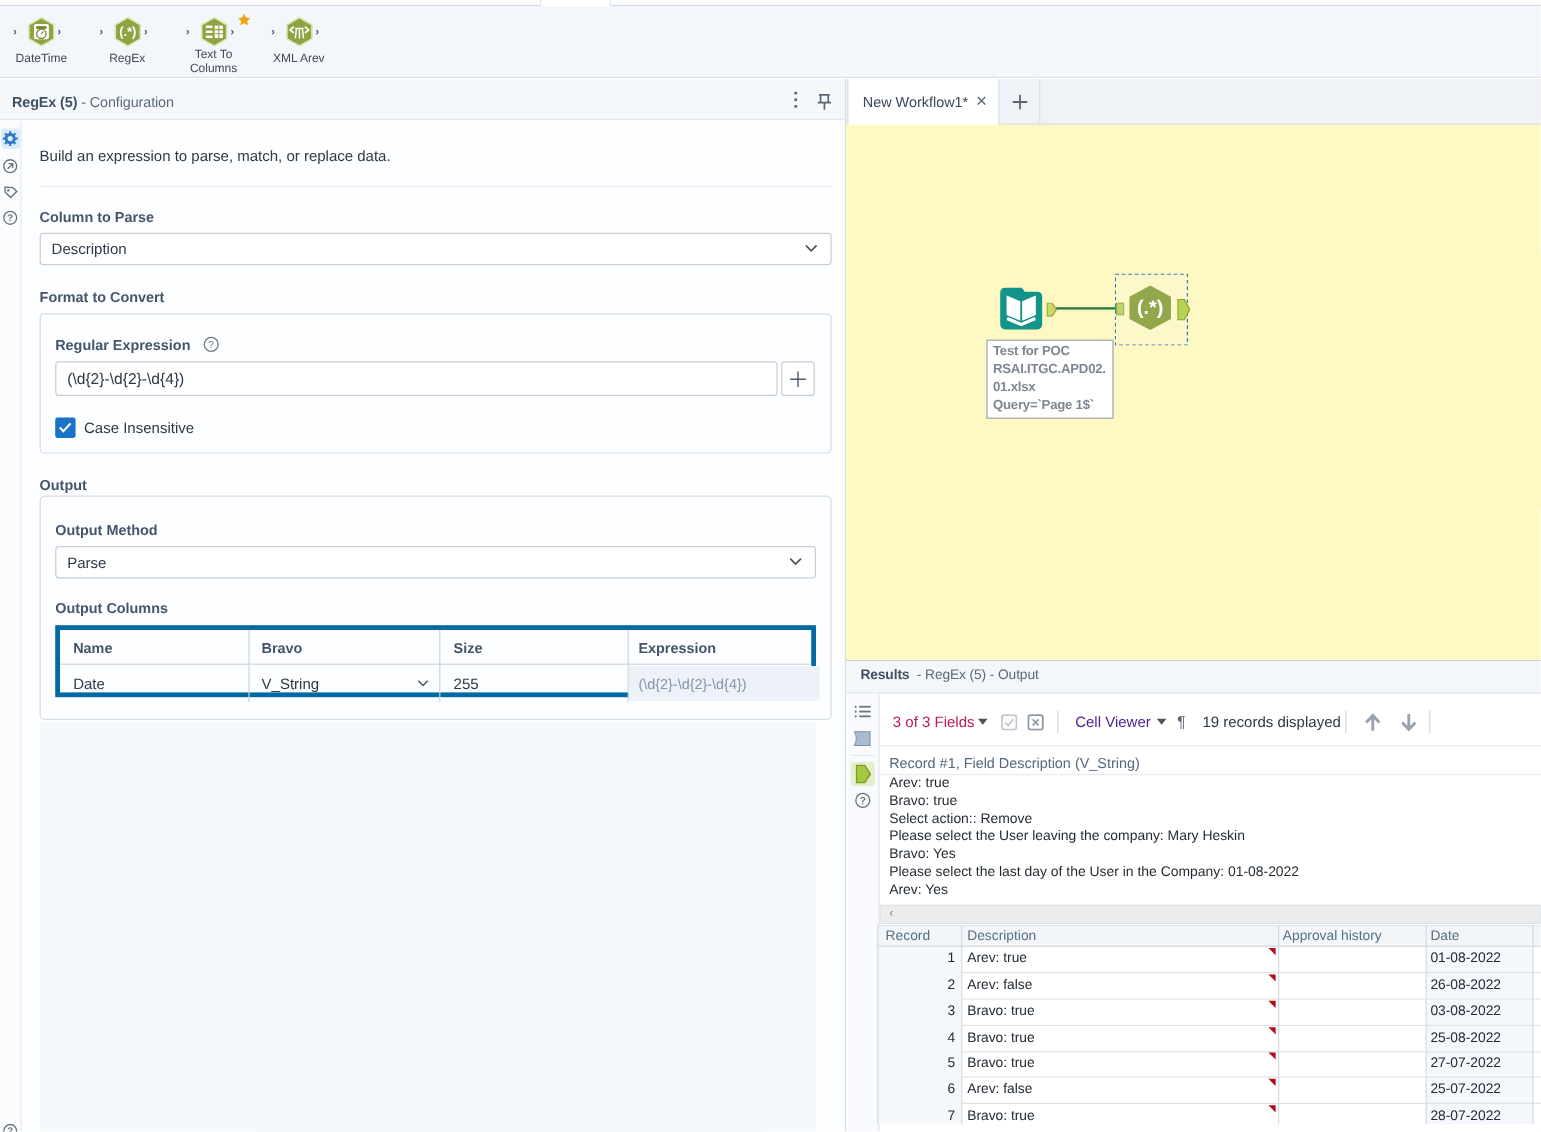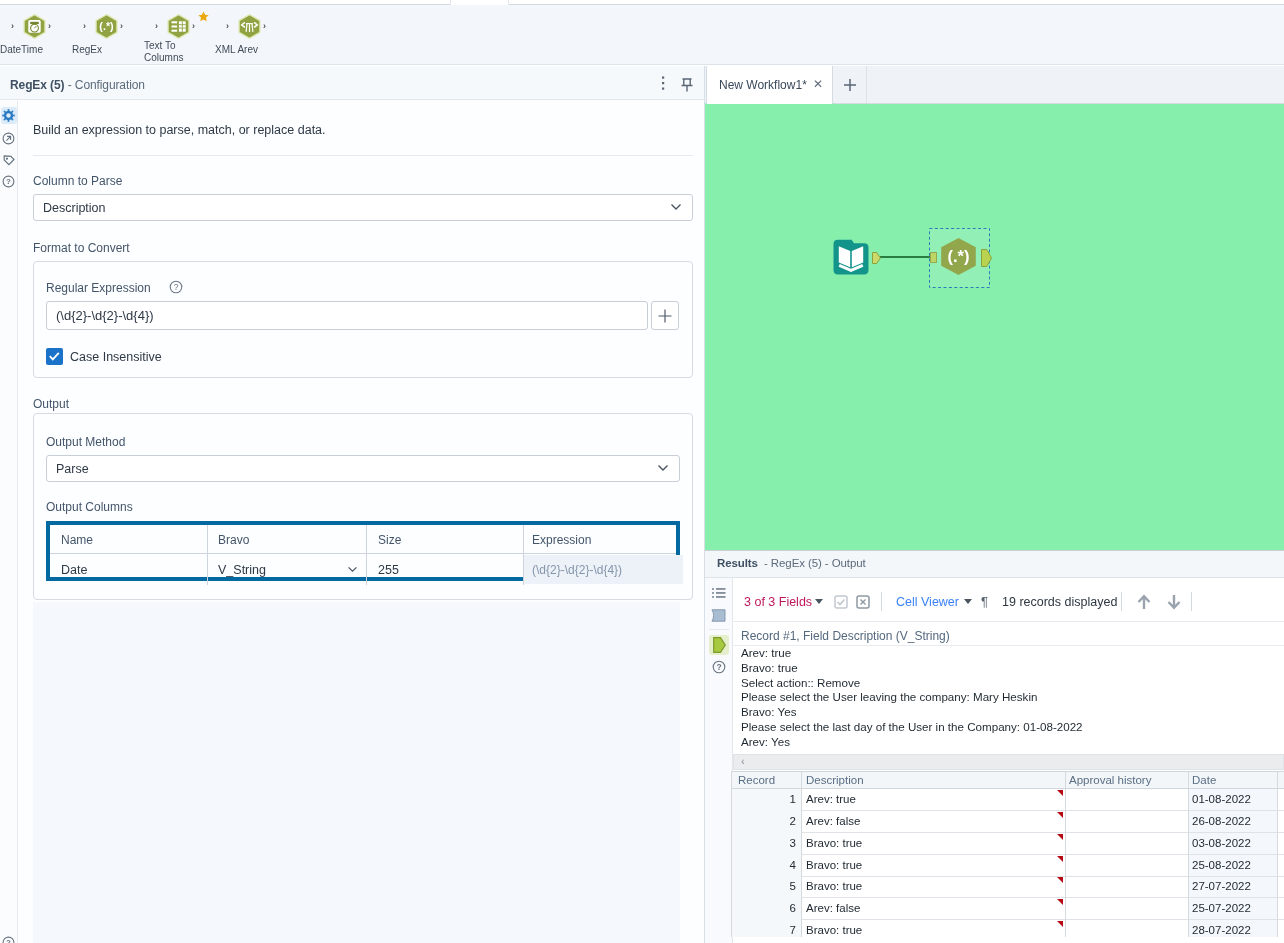--- a/index.html
+++ b/index.html
@@ -2,25 +2,25 @@
 <html><head>
 <meta charset="utf-8">
 <style>
 *{margin:0;padding:0;box-sizing:border-box}
 html,body{width:1284px;height:943px;overflow:hidden;background:#fff;
   font-family:"Liberation Sans",sans-serif;-webkit-font-smoothing:antialiased}
 #app{position:relative;width:1284px;height:943px;background:#fff;overflow:hidden;opacity:.999}
 .abs{position:absolute}
 .b{font-weight:bold}
 .t12{font-size:12.5px;color:#2e3946}
-.lbl{font-size:12px;font-weight:normal;color:#43556a}
+.lbl{font-size:12px;font-weight:bold;color:#43556a}
 .sel{background:#fff;border:1px solid #c7ced6;border-radius:3px;font-size:12px;color:#2e3946}
 .vline{position:absolute;width:1px;background:#d9dfe6}
 .hline{position:absolute;height:1px;background:#d9dfe6}
-.tool-label{position:absolute;font-size:10px;color:#414b57;line-height:12px}
+.tool-label{position:absolute;font-size:10px;color:#414b57;text-align:center;line-height:12px}
 .chev{position:absolute;font-size:9px;color:#49535f;font-weight:bold}
 .rhead{font-size:11.5px;color:#5a6e84}
 .row{position:absolute;left:26px;width:553px;height:22px;border-bottom:1px solid #dfe3e8;font-size:11.5px;color:#222b34}
 .row .rn{position:absolute;left:0;top:0;width:70px;height:22px;background:#f5f8fb;text-align:right;padding:4px 5px 0 0}
 .row .rd{position:absolute;left:75px;top:4px}
 .row .rt{position:absolute;left:326px;top:1px;width:0;height:0;border-top:6px solid #b50b15;border-left:6px solid transparent}
 .row .rdt{position:absolute;left:461px;top:4px}
 </style>
 </head>
 <body>
@@ -175,21 +175,21 @@
     <div class="abs t12" style="left:168px;top:38px">V_String</div>
     <svg class="abs" style="left:297px;top:41px" width="11" height="7" viewBox="0 0 12 8">
           <path d="M1.5,1.5 L6,6 L10.5,1.5" stroke="#4a545f" stroke-width="1.4" fill="none"></path>
         </svg>
     <div class="abs t12" style="left:328px;top:38px">255</div>
     <div class="abs" style="left:474px;top:30px;width:159px;height:29px;background:#edf2f8"></div>
     <div class="abs" style="left:482px;top:38px;font-size:12px;color:#8495ac">(\d{2}-\d{2}-\d{4})</div>
   </div>
 </div>
 
-<div id="canvas" class="abs" style="left:705px;top:66px;width:579px;height:485px;background:#86efac">
+<div id="canvas" class="abs" style="left:705px;top:66px;width:579px;height:485px;background:#fef9c3">
 
   <div class="abs" style="left:0;top:0;width:579px;height:37px;background:#eff3f8"></div>
   <div class="hline" style="left:129px;top:37px;width:450px;background:#d5dbe2"></div>
   <div class="abs" style="left:1px;top:0;width:127px;height:38px;background:#fff;border-left:1px solid #d5dbe2;border-right:1px solid #d5dbe2"></div>
   <div class="abs" style="left:14px;top:12px;font-size:12px;color:#39485a">New Workflow1*</div>
   <div class="abs" style="left:108px;top:11px;font-size:12px;color:#5f6b79">✕</div>
   <svg class="abs" style="left:138px;top:12px" width="14" height="14" viewBox="0 0 14 14">
         <path d="M7,1 V13 M1,7 H13" stroke="#5a6674" stroke-width="1.5"></path>
       </svg>
   <div class="vline" style="left:161px;top:0;height:37px;background:#dde2e9"></div>
@@ -215,20 +215,22 @@
   </svg>
 
   <svg class="abs" style="left:235px;top:171px;transform:translateZ(0)" width="37" height="39" viewBox="-18.5 -19.5 37 39">
     <polygon points="0,-18.6 -17.3,-9.3 -17.3,9.3 0,18.6 17.3,9.3 17.3,-9.3" fill="#92a74c"></polygon>
     <text x="0" y="5.5" text-anchor="middle" font-size="16.5" font-weight="bold" fill="#ffffff" font-family="Liberation Sans">(.*)</text>
   </svg>
   <svg class="abs" style="left:276px;top:182.5px" width="11" height="18" viewBox="0 0 11 18">
     <path d="M0.5,0.5 H5.8 L10.5,9 L5.8,17.5 H0.5 Z" fill="#b9d24f" stroke="#8ca33c" stroke-width="1"></path>
   </svg>
 
+  <div class="abs" style="left:116.5px;top:217px;width:106px;height:66px;background:#fff;border:1px solid #9aa2ab;
+       font-size:11px;letter-spacing:-0.2px;font-weight:bold;color:#7e8791;line-height:15px;padding:2px 0 0 5px">Test for POC<br>RSAI.ITGC.APD02.<br>01.xlsx<br>Query=`Page 1$`</div>
 </div>
 
 <div id="results" class="abs" style="left:705px;top:551px;width:579px;height:392px;background:#fff">
   <div class="hline" style="left:0;top:-1px;width:579px;background:#c9d0d8"></div>
 
   <div class="abs" style="left:0;top:0;width:579px;height:27px;background:#f4f7fa;border-bottom:1px solid #dfe4ea"></div>
   <div class="abs" style="left:12px;top:6px;font-size:11.5px;letter-spacing:-0.1px;color:#5b6b7c"><span class="b" style="color:#3f5063">Results</span>&nbsp; - RegEx (5) - Output</div>
 
   <div class="abs" style="left:0;top:27px;width:28px;height:365px;background:#f8fafd;border-right:1px solid #e2e7ec"></div>
   <svg class="abs" style="left:7px;top:36px" width="14" height="12" viewBox="0 0 14 12">
@@ -256,21 +258,21 @@
   <div class="abs" style="left:110px;top:48px;width:0;height:0;border-left:4.5px solid transparent;border-right:4.5px solid transparent;border-top:5px solid #4a5560"></div>
   <svg class="abs" style="left:129px;top:44px" width="14" height="14" viewBox="0 0 14 14">
     <rect x="1" y="1" width="12" height="12" rx="2" fill="none" stroke="#c0c8d0" stroke-width="1.5"></rect>
     <path d="M3.5,7 L6,9.5 L10.5,4.5" stroke="#c0c8d0" stroke-width="1.6" fill="none"></path>
   </svg>
   <svg class="abs" style="left:151px;top:44px" width="14" height="14" viewBox="0 0 14 14">
     <rect x="1" y="1" width="12" height="12" rx="2" fill="none" stroke="#8f99a4" stroke-width="1.5"></rect>
     <path d="M4.5,4.5 L9.5,9.5 M9.5,4.5 L4.5,9.5" stroke="#8f99a4" stroke-width="1.4" fill="none"></path>
   </svg>
   <div class="vline" style="left:176px;top:41px;height:19px;background:#d4d9de"></div>
-  <div class="abs t12" style="left:191px;top:44px;color:#3b82f6">Cell Viewer</div>
+  <div class="abs t12" style="left:191px;top:44px;color:#4c1d95">Cell Viewer</div>
   <div class="abs" style="left:259px;top:48px;width:0;height:0;border-left:4.5px solid transparent;border-right:4.5px solid transparent;border-top:5px solid #4a5560"></div>
   <div class="abs" style="left:276px;top:43px;font-size:13px;color:#57616c">¶</div>
   <div class="abs t12" style="left:297px;top:44px;color:#2d3742">19 records displayed</div>
   <div class="vline" style="left:416px;top:41px;height:19px;background:#d4d9de"></div>
   <svg class="abs" style="left:430px;top:42px" width="18" height="18" viewBox="0 0 18 18">
     <path d="M9,16 V4 M3.5,9 L9,3.2 L14.5,9" stroke="#9aa3ad" stroke-width="2.4" fill="none"></path>
   </svg>
   <svg class="abs" style="left:460px;top:42px" width="18" height="18" viewBox="0 0 18 18">
     <path d="M9,2 V14 M3.5,9 L9,14.8 L14.5,9" stroke="#9aa3ad" stroke-width="2.4" fill="none"></path>
   </svg>

